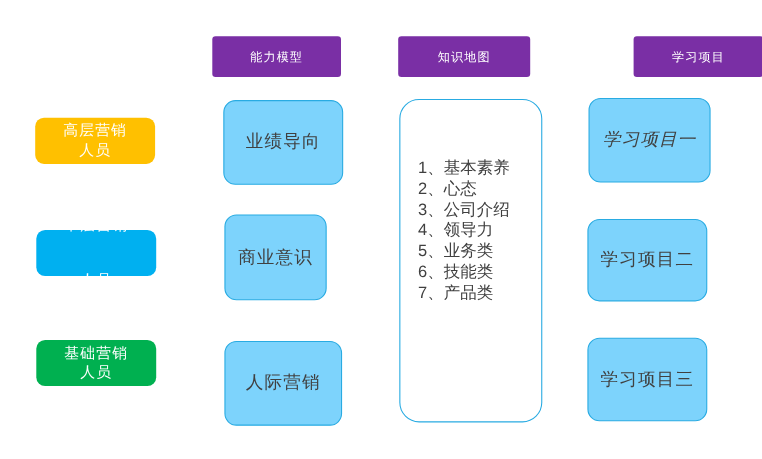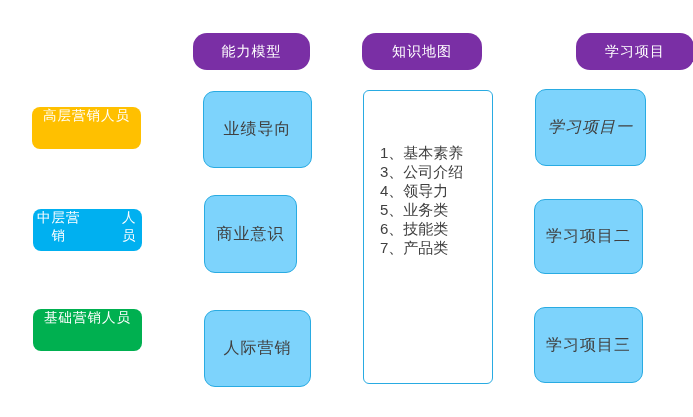--- a/index.html
+++ b/index.html
@@ -9,34 +9,34 @@
     width: 693px; height: 417px; position: relative; overflow: hidden;
   }
   .canvas {
     position: absolute; left: 0; top: 0; width: 693px; height: 417px;
     background: #ffffff;
   }
   
   .col-header {
     position: absolute; height: 37px;
     background: #7a2fa5;
-    border-radius: 14px;
-    color: #ffffff; font-size: 14px; letter-spacing: 1px;
+    border-radius: 3px;
+    color: #ffffff; font-size: 11px; letter-spacing: 1px;
     display: flex; align-items: center; justify-content: center;
   }
   #hdr-competency { left: 193px; top: 33px; width: 117px; }
   #hdr-knowledge  { left: 362px; top: 33px; width: 120px; }
   #hdr-programs   { left: 532px; top: 33px; width: 118px; margin-left: 44px; }
 
   
   .role-box {
     position: absolute; width: 109px; height: 42px;
     border-radius: 8px;
     color: #ffffff; font-size: 13.5px; line-height: 18px; letter-spacing: 1px;
-    display: flex; flex-direction: row; align-items: flex-start; justify-content: center;
+    display: flex; flex-direction: column; align-items: center; justify-content: center;
     text-align: center;
   }
   #role-senior { left: 32px; top: 107px; background: #ffc000; }
   #role-middle { left: 33px; top: 209px; background: #00b0f0; gap: 32px; }
   #role-basic  { left: 33px; top: 309px; background: #00b050; }
 
   
   .outline-box {
     position: absolute;
     background: #7dd3fc;
@@ -52,21 +52,21 @@
 
   #prog-1 { left: 535px; top: 89px;  width: 111px; height: 77px; font-style: italic; }
   #prog-2 { left: 534px; top: 199px; width: 109px; height: 75px; }
   #prog-3 { left: 534px; top: 307px; width: 109px; height: 76px; }
 
   
   #knowledge-box {
     position: absolute; left: 363px; top: 90px; width: 130px; height: 294px;
     background: #ffffff;
     border: 1px solid #29abe2;
-    border-radius: 6px;
+    border-radius: 18px;
     padding: 52px 6px 0 16px;
   }
   #knowledge-box .km-item {
     color: #404040; font-size: 15px; line-height: 19px;
     white-space: nowrap;
   }
 </style>
 </head>
 <body>
 
@@ -100,20 +100,21 @@
   </div>
   <div class="outline-box" id="comp-2">
     <span>商业意识</span>
   </div>
   <div class="outline-box" id="comp-3">
     <span>人际营销</span>
   </div>
 
   <div id="knowledge-box">
     <div class="km-item">1、基本素养</div>
+    <div class="km-item">2、心态</div>
     <div class="km-item">3、公司介绍</div>
     <div class="km-item">4、领导力</div>
     <div class="km-item">5、业务类</div>
     <div class="km-item">6、技能类</div>
     <div class="km-item">7、产品类</div>
   </div>
 
   <div class="outline-box" id="prog-1">
     <span>学习项目一</span>
   </div>

